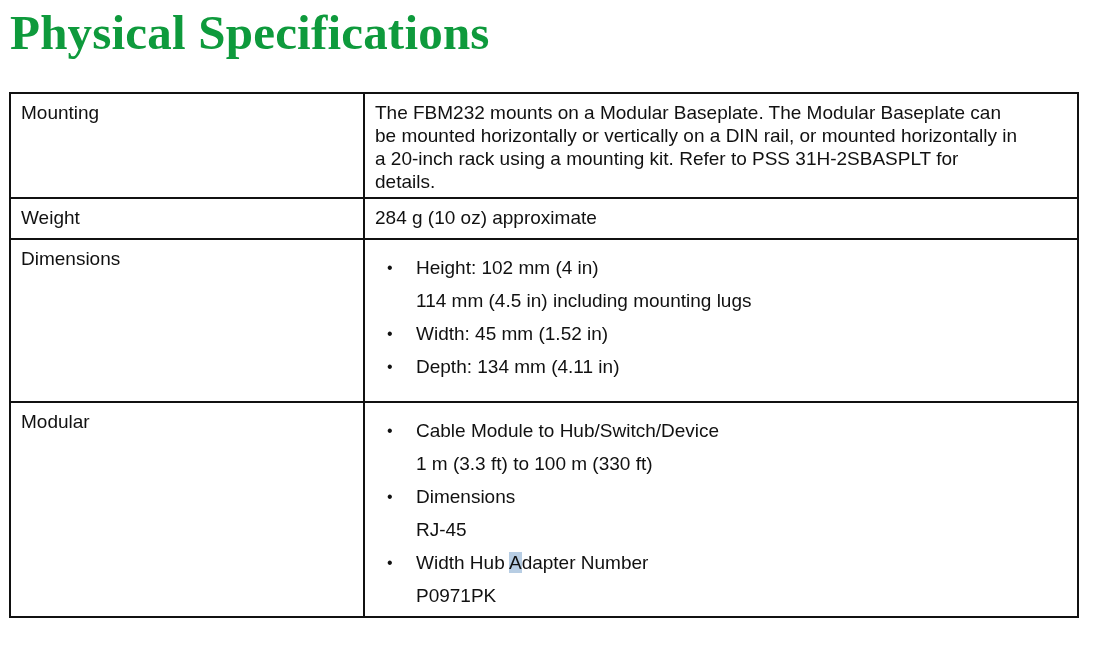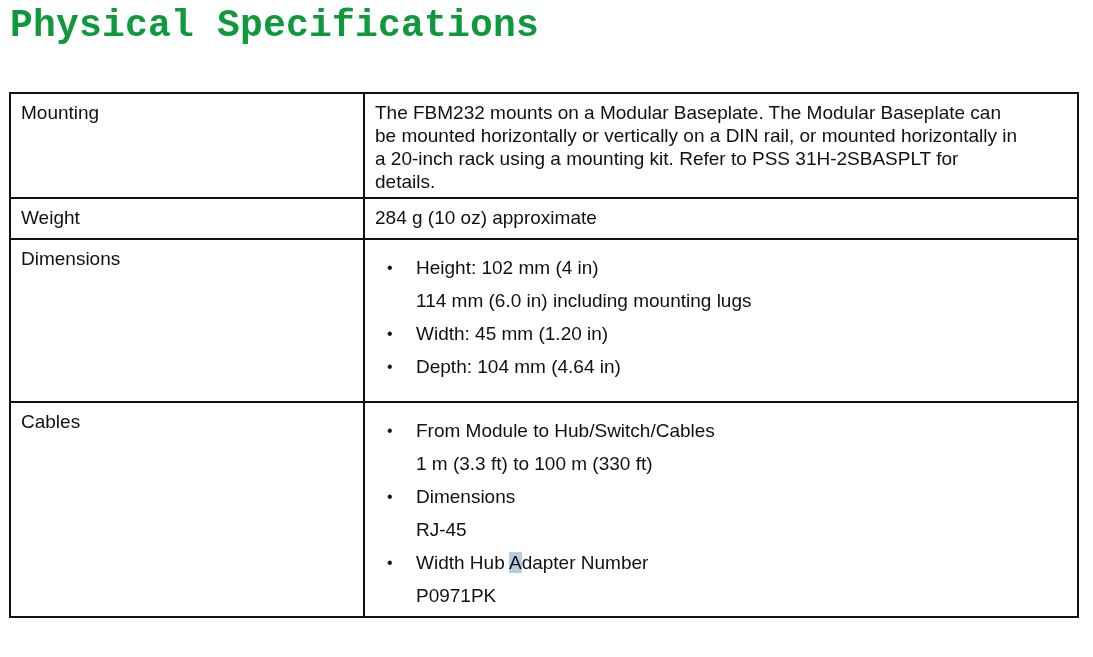--- a/index.html
+++ b/index.html
@@ -1,20 +1,20 @@
 <!DOCTYPE html>
 <html><head>
 <meta charset="utf-8">
 <style>
   html, body { margin: 0; padding: 0; background: #ffffff; }
   body { width: 1093px; height: 657px; position: relative; overflow: hidden;
          font-family: "Liberation Sans", sans-serif; color: #111; }
   .title { position: absolute; left: 10px; top: 4px; margin: 0;
-           font-family: Liberation Mono, monospace; font-weight: bold;
-           font-size: 38px; color: #0e9a3c; letter-spacing: 0.2px; }
+           font-family: Liberation Serif, serif; font-weight: bold;
+           font-size: 49px; color: #0e9a3c; letter-spacing: 0.2px; }
   table.spec { position: absolute; left: 9px; top: 92px; width: 1070px;
                border-collapse: collapse; font-size: 19px; border-radius: 7px; }
   table.spec td { border: 2px solid #111; vertical-align: top;
                   padding: 7px 9px 4px 10px; line-height: 23px; }
   td.label { width: 333px; }
   td.value { }
   ul.bul { list-style: none; margin: 0; padding: 0; }
   ul.bul li { position: relative; padding-left: 41px; line-height: 33px; }
   ul.bul li .dot { position: absolute; left: 12px; top: 0; font-size: 16px; }
   .sub { padding-left: 41px; line-height: 33px; }
@@ -41,34 +41,34 @@
     <td class="label">Weight</td>
     <td class="value">284 g (10 oz) approximate</td>
   </tr>
   <tr style="height:163px">
     <td class="label">Dimensions</td>
     <td class="value">
       <div class="bullets-wrap">
         <ul class="bul">
           <li><span class="dot">•</span><span>Height: 102 mm (4 in)</span></li>
         </ul>
-        <div class="sub">114 mm (6.0 in) including mounting lugs</div>
+        <div class="sub">114 mm (4.5 in) including mounting lugs</div>
         <ul class="bul">
-          <li><span class="dot">•</span><span>Width: 45 mm (1.20 in)</span></li>
-          <li><span class="dot">•</span><span>Depth: 104 mm (4.64 in)</span></li>
+          <li><span class="dot">•</span><span>Width: 45 mm (1.52 in)</span></li>
+          <li><span class="dot">•</span><span>Depth: 134 mm (4.11 in)</span></li>
         </ul>
       </div>
     </td>
   </tr>
   <tr style="height:212px">
-    <td class="label">Cables</td>
+    <td class="label">Modular</td>
     <td class="value">
       <div class="bullets-wrap">
         <ul class="bul">
-          <li><span class="dot">•</span><span>From Module to Hub/Switch/Cables</span></li>
+          <li><span class="dot">•</span><span>Cable Module to Hub/Switch/Device</span></li>
         </ul>
         <div class="sub">1 m (3.3 ft) to 100 m (330 ft)</div>
         <ul class="bul">
           <li><span class="dot">•</span><span>Dimensions</span></li>
         </ul>
         <div class="sub">RJ-45</div>
         <ul class="bul">
           <li><span class="dot">•</span><span>Width Hub </span><span class="hl">A</span><span>dapter Number</span></li>
         </ul>
         <div class="sub">P0971PK</div>

